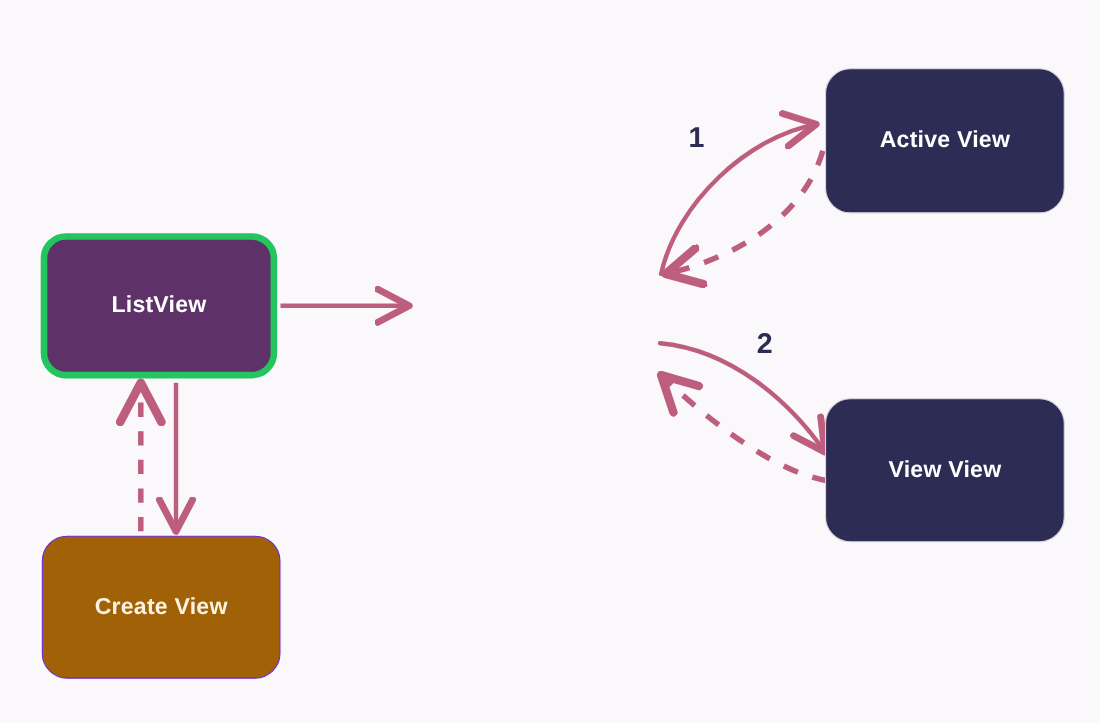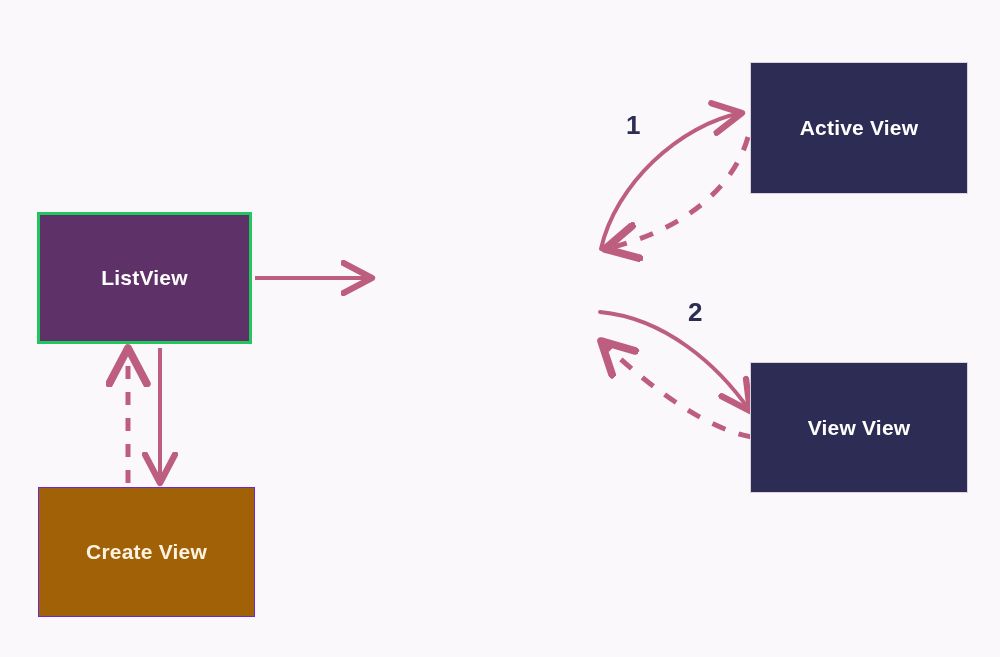--- a/index.html
+++ b/index.html
@@ -27,30 +27,31 @@
     height: 657px;
   }
   .node {
     position: absolute;
     box-sizing: border-box;
     display: flex;
     align-items: center;
     justify-content: center;
     text-align: left;
     letter-spacing: 0.2px;
+    border-radius: 23px;
   }
   .node-label {
     font-size: 21px;
     font-weight: bold;
     line-height: 1.1;
     white-space: nowrap;
   }
   .node.purple {
     background: #5e3168;
-    border: 3px solid #22c55e;
+    border: 6px solid #22c55e;
   }
   .node.purple .node-label { color: #ffffff; }
   .node.navy {
     background: #2d2c54;
     border: 1px solid #d7d2de;
   }
   .node.navy .node-label { color: #ffffff; }
   .node.orange {
     background: #a16207;
     border: 1px solid #6d28d9;

